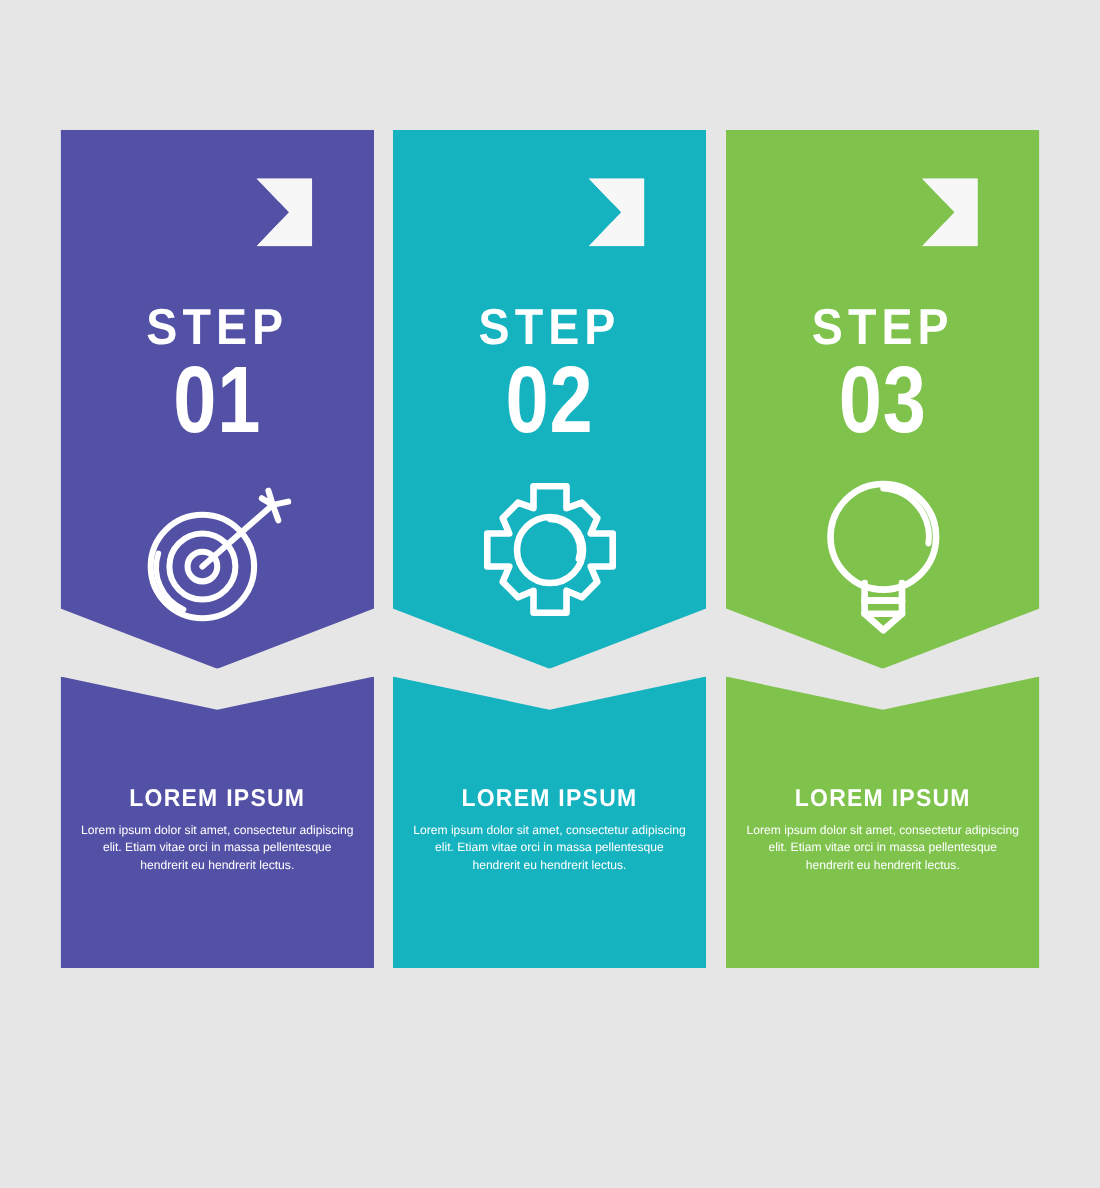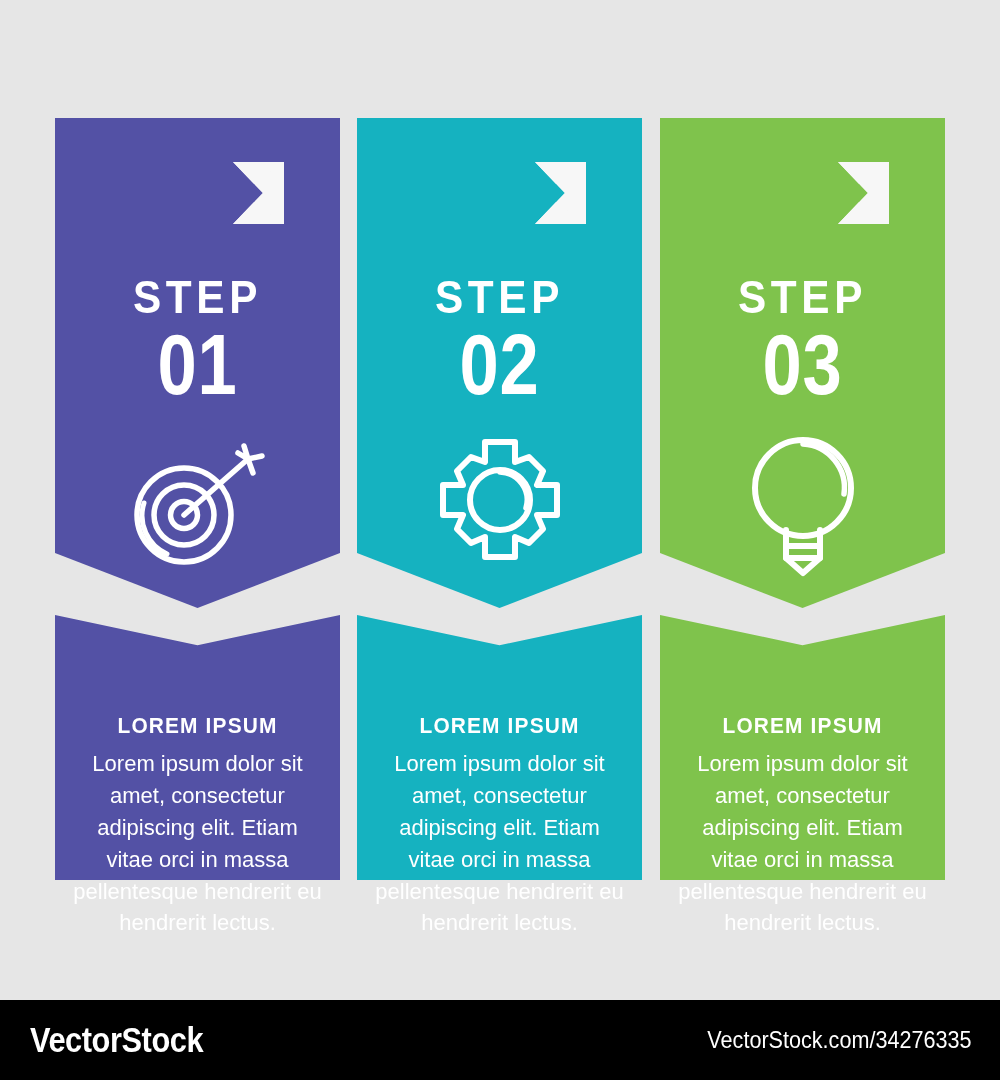--- a/index.html
+++ b/index.html
@@ -137,21 +137,21 @@
     letter-spacing:1.2px;
     transform:scaleX(0.95);
   }
   .body{
     position:absolute;
     left:18px; top:630px;
     width:249px;
     text-align:center;
     color:#ffffff;
     font-family:"Liberation Sans","DejaVu Sans",sans-serif;
-    font-size:22px;
+    font-size:11px;
     line-height:1.45;
   }
   .p3 .heading,.p3 .body{ color:#ffffff; }
 
   
   #footer{
     position:absolute;
     left:0; top:1000px;
     width:1000px; height:80px;
     background:#000000;
@@ -268,18 +268,14 @@
           </g>
         </svg>
       </div>
 
       <div class="heading">LOREM IPSUM</div>
       <div class="body">Lorem ipsum dolor sit amet, consectetur adipiscing elit. Etiam vitae orci in massa pellentesque hendrerit eu hendrerit lectus.</div>
     </div>
 
   </div>
 
-  <div id="footer">
-    <div class="brand">VectorStock</div>
-    <div class="url">VectorStock.com/34276335</div>
-  </div>
 
 </div>
 
 </body></html>

